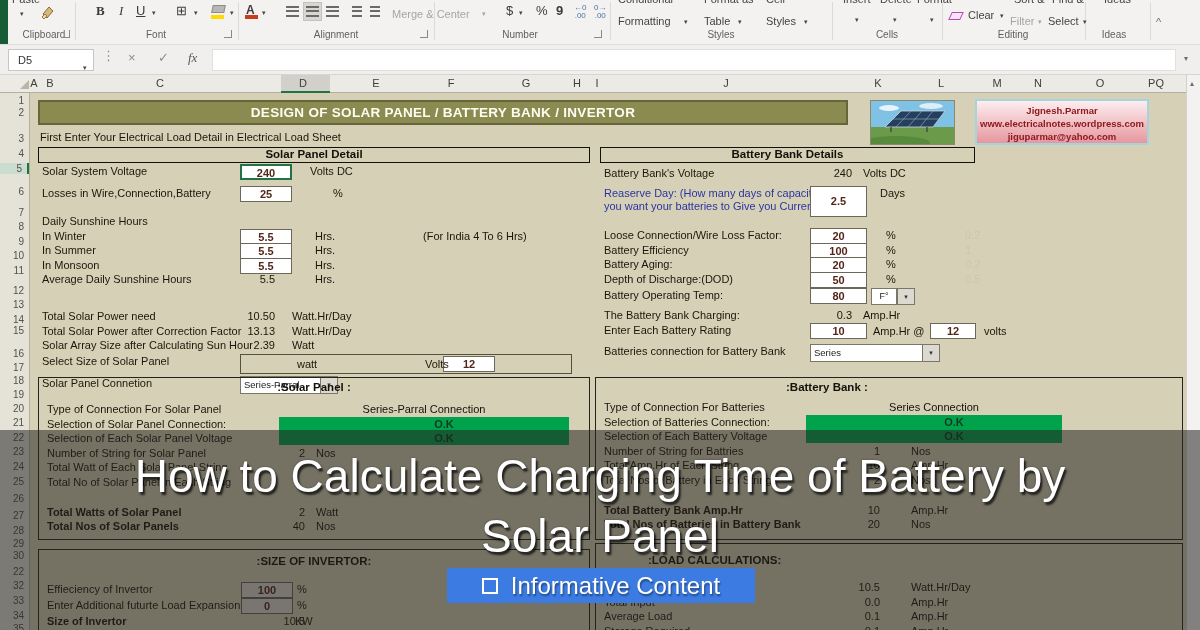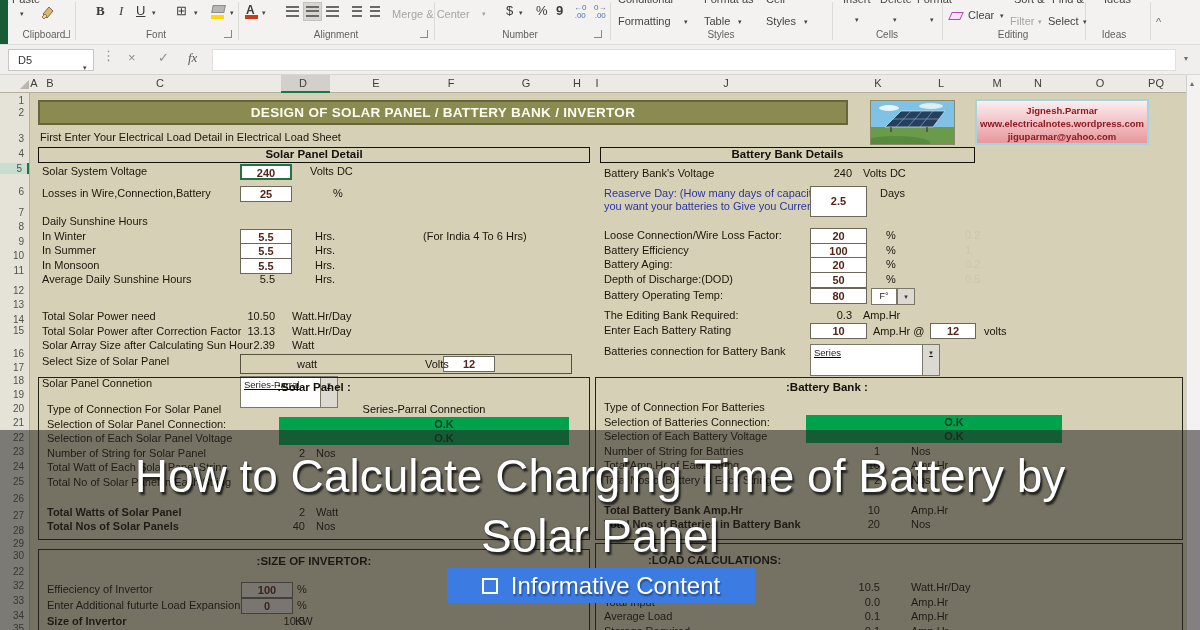--- a/index.html
+++ b/index.html
@@ -88,21 +88,21 @@
   #lsec1 .unit,#lsec2 .unit{left:277px;}
   #rsec1 .unit,#rsec2 .unit{left:315px;}
   .extra{position:absolute;left:341px;top:1px;font-size:11px;color:#1d150a;white-space:nowrap;margin-left:44px;}
   .faint{position:absolute;left:365px;top:1px;font-size:11px;color:#cbc7ae;}
   .greenbar{position:absolute;top:0;height:14px;background:#00a24c;text-align:center;font-size:11px;font-weight:bold;color:#123a20;line-height:14px;padding-left:40px;}
   #lsec1 .greenbar{left:240px;width:290px;}
   #rsec1 .greenbar{left:210px;width:256px;}
   .vcenter{position:absolute;top:1px;text-align:center;font-size:11px;color:#14100a;}
   #lsec1 .vcenter{left:240px;width:290px;}
   #rsec1 .vcenter{left:210px;width:256px;}
-  .dd{position:absolute;top:0;display:flex;height:32px;text-decoration:underline;}
+  .dd{position:absolute;top:0;display:flex;height:18px;}
   #lrows .dd{left:202px;width:98px;}
   #rrows .dd{left:210px;width:130px;}
   .ddtext{flex:1;background:#fff;border:1px solid #7a7668;font-size:9.5px;color:#222;padding:2px 0 0 3px;white-space:nowrap;overflow:hidden;}
   .ddarrow{width:17px;background:#dcd9d0;border:1px solid #7a7668;border-left:none;font-size:7px;text-align:center;line-height:15px;color:#333;}
   .szbox{position:absolute;left:202px;top:0;width:332px;height:20px;border:1px solid #55513f;}
   .szbox .vbox{top:1px;height:16px;}
   .szbox .in1{left:1px;width:50px;}
   .szbox .in2{left:126px;width:52px;}
   .szlbl{position:absolute;top:3px;font-size:11px;color:#1d150a;}
   .szlbl.p1{left:56px;}
@@ -422,21 +422,21 @@
         <span class="unit" style="left: 286px;">%</span>
         <span class="faint">0.5</span>
       </div>
       <div class="srow" style="height: 20px; margin-top: 2px;">
         <span class="lbl">Battery Operating Temp:</span>
         <span class="vbox">80</span>
         <span class="fbox">F°</span>
         <span class="fdd">▾</span>
       </div>
       <div class="srow" style="height: 14.6px;">
-        <span class="lbl">The Editing Bank Required:</span>
+        <span class="lbl">The Battery Bank Charging:</span>
         <span class="vplain">0.3</span>
         <span class="unit" style="left: 263px;">Amp.Hr</span>
       </div>
       <div class="srow" style="height: 17px;">
         <span class="lbl">Enter Each Battery Rating</span>
         <span class="vbox">10</span>
         <span class="unitmid">Amp.Hr @</span>
         <span class="vbox2">12</span>
         <span class="unit2">volts</span>
       </div>
@@ -507,20 +507,21 @@
         <span class="vplain">10.5</span>
         <span class="unit" style="left: 256px;">KW</span>
       </div>
     </div>
   <div id="rsec1" class="secbox">
       <div class="srow" style="height: 15px; margin-top: 3px;">
         <span class="sechdr ofs" style="left: 190px;">:Battery Bank :</span>
       </div>
       <div class="srow" style="height: 14.6px; margin-top: 4px;">
         <span class="lbl">Type of Connection For Batteries</span>
+        <span class="vcenter">Series Connection</span>
       </div>
       <div class="srow" style="height: 14.6px;">
         <span class="lbl">Selection of Batteries Connection:</span>
         <span class="greenbar">O.K</span>
       </div>
       <div class="srow" style="height: 14.6px;">
         <span class="lbl">Selection of Each Battery Voltage</span>
         <span class="greenbar">O.K</span>
       </div>
       <div class="srow" style="height: 14.6px;">

